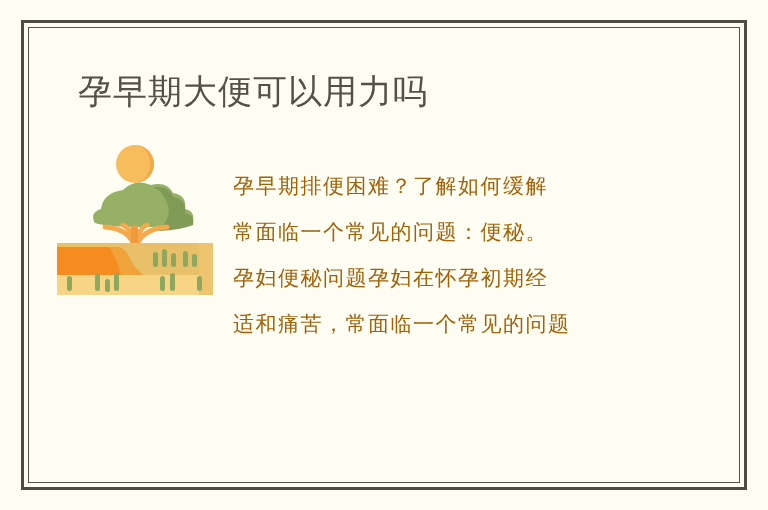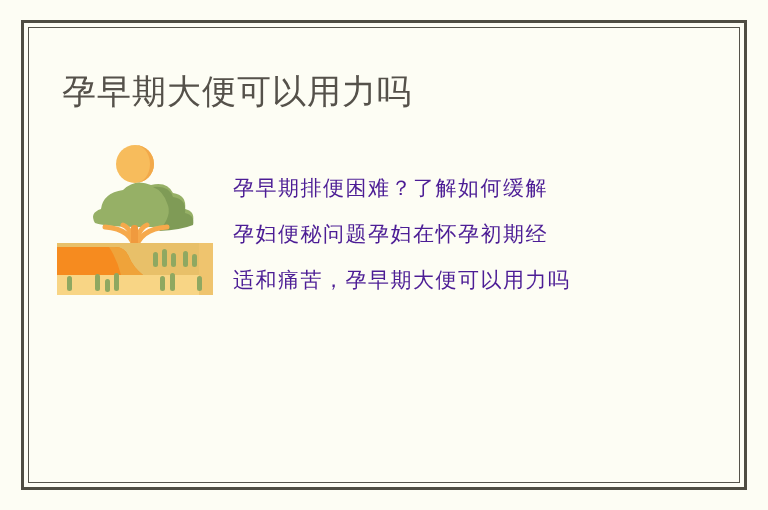--- a/index.html
+++ b/index.html
@@ -39,21 +39,21 @@
     top: 27px;
     width: 712px;
     height: 456px;
     border: 1px solid #55534A;
     box-sizing: border-box;
   }
 
   
   .title {
     position: absolute;
-    left: 62px;
+    left: 78px;
     top: 68px;
     font-size: 34px;
     line-height: 46px;
     letter-spacing: 1px;
     color: #55514A;
     font-weight: 400;
     white-space: nowrap;
   }
 
   
@@ -66,24 +66,24 @@
   }
 
   
   .body-text {
     position: absolute;
     left: 233px;
     top: 165px;
     width: 420px;
   }
   .body-line {
-    font-family: Liberation Serif, serif;
+    font-family: Liberation Mono, monospace;
     font-size: 21px;
     line-height: 46px;
-    color: #4c1d95;
+    color: #a16207;
     letter-spacing: 1.5px;
     white-space: nowrap;
   }
 </style>
 </head>
 <body>
 
 <div class="card">
 
   <div class="frame-outer"></div>
@@ -138,17 +138,18 @@
         <rect x="57" y="130" width="5" height="18" rx="2.5"></rect>
         <rect x="103" y="133" width="5" height="15" rx="2.5"></rect>
         <rect x="113" y="130" width="5" height="18" rx="2.5"></rect>
         <rect x="140" y="133" width="5" height="15" rx="2.5"></rect>
       </g>
     </svg>
   </div>
 
   <div class="body-text">
     <div class="body-line">孕早期排便困难？了解如何缓解</div>
+    <div class="body-line">常面临一个常见的问题：便秘。</div>
     <div class="body-line">孕妇便秘问题孕妇在怀孕初期经</div>
-    <div class="body-line">适和痛苦，孕早期大便可以用力吗</div>
+    <div class="body-line">适和痛苦，常面临一个常见的问题</div>
   </div>
 
 </div>
 
 </body></html>

